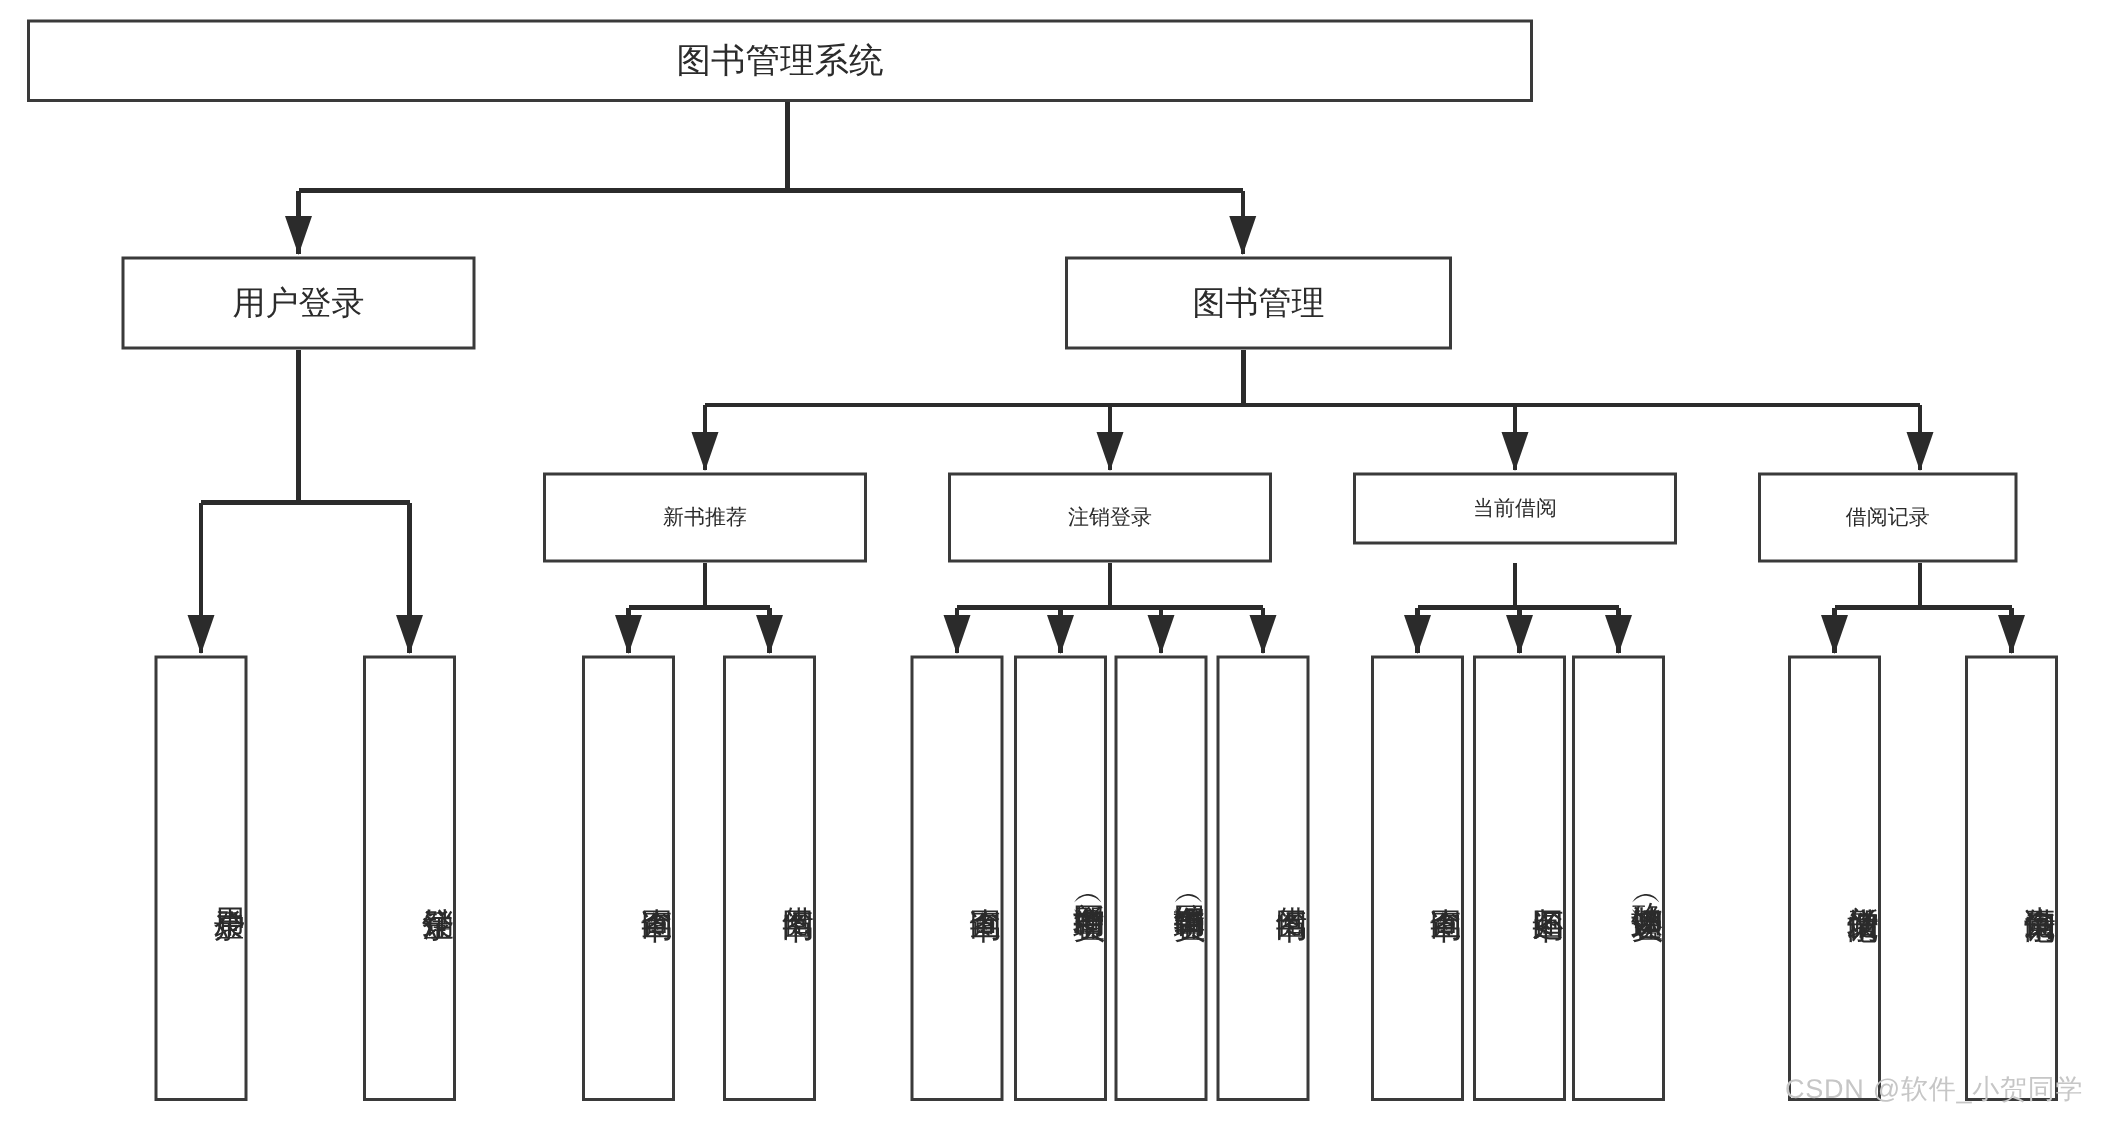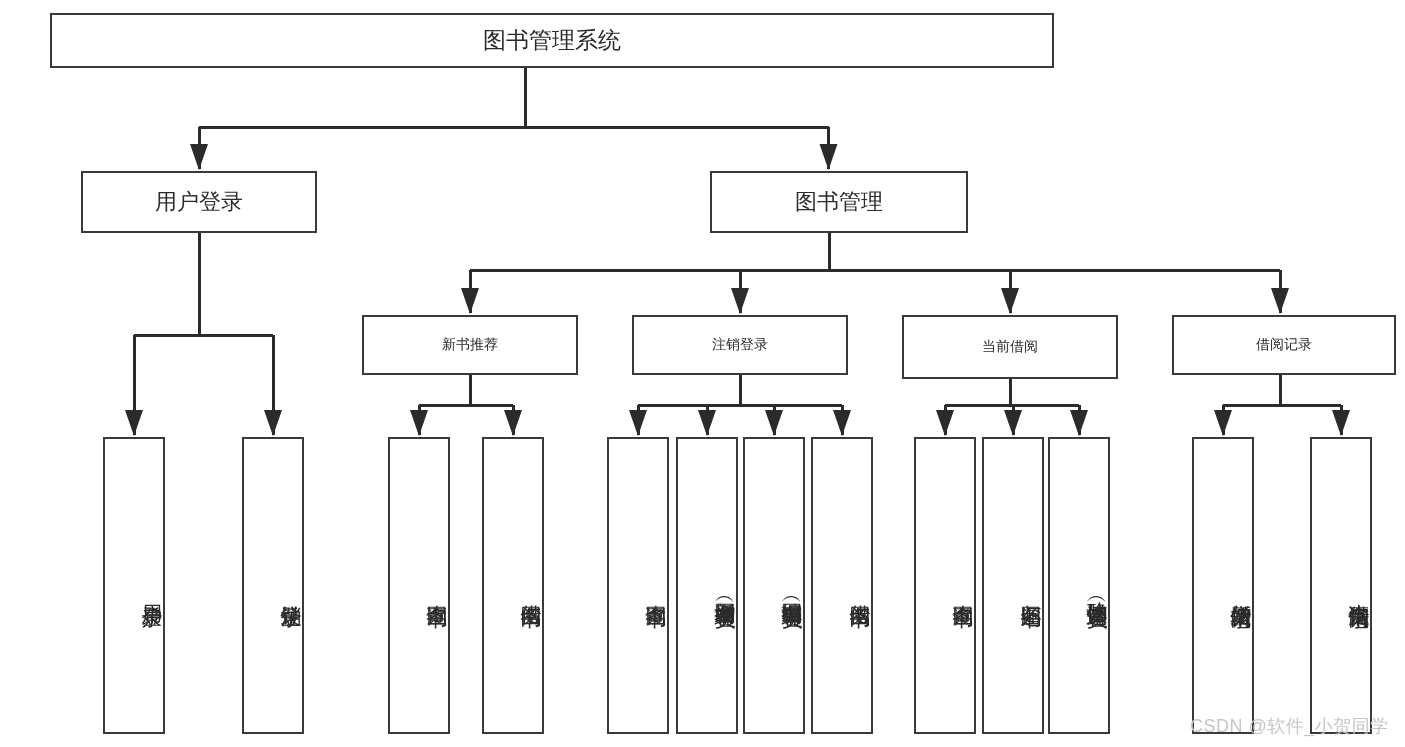--- a/index.html
+++ b/index.html
@@ -88,39 +88,39 @@
       <line x1="1079" y1="405" x2="1079" y2="435" stroke="#2b2b2b" stroke-width="3" shape-rendering="crispEdges"></line>
       <polygon points="1070,410 1088,410 1079,436" fill="#2b2b2b"></polygon>
       <line x1="1280" y1="375" x2="1280" y2="405" stroke="#2b2b2b" stroke-width="3" shape-rendering="crispEdges"></line>
       <line x1="1223" y1="405" x2="1341" y2="405" stroke="#2b2b2b" stroke-width="3" shape-rendering="crispEdges"></line>
       <line x1="1223" y1="405" x2="1223" y2="435" stroke="#2b2b2b" stroke-width="3" shape-rendering="crispEdges"></line>
       <polygon points="1214,410 1232,410 1223,436" fill="#2b2b2b"></polygon>
       <line x1="1341" y1="405" x2="1341" y2="435" stroke="#2b2b2b" stroke-width="3" shape-rendering="crispEdges"></line>
       <polygon points="1332,410 1350,410 1341,436" fill="#2b2b2b"></polygon>
     </svg>
   <div id="node-layer">
-      <div class="node-box level-root" style="left: 18px; top: 13px; width: 1004px; height: 55px; margin-left: 32px;">
+      <div class="node-box level-root" style="left: 18px; top: 13px; width: 1004px; height: 55px;">
         <span class="node-label">图书管理系统</span>
       </div>
       <div class="node-box level-2" style="left: 81px; top: 171px; width: 236px; height: 62px;">
         <span class="node-label">用户登录</span>
       </div>
       <div class="node-box level-2" style="left: 710px; top: 171px; width: 258px; height: 62px;">
         <span class="node-label">图书管理</span>
       </div>
       <div class="node-box level-3" style="left: 362px; top: 315px; width: 216px; height: 60px;">
         <span class="node-label">新书推荐</span>
       </div>
       <div class="node-box level-3" style="left: 632px; top: 315px; width: 216px; height: 60px;">
         <span class="node-label">注销登录</span>
       </div>
-      <div class="node-box level-3" style="left: 902px; top: 315px; width: 216px; height: 64px;">
+      <div class="node-box level-3" style="left: 902px; top: 315px; width: 216px; height: 48px;">
         <span class="node-label">当前借阅</span>
       </div>
-      <div class="node-box level-3" style="left: 1172px; top: 315px; width: 224px; height: 60px;">
+      <div class="node-box level-3" style="left: 1172px; top: 315px; width: 173px; height: 60px;">
         <span class="node-label">借阅记录</span>
       </div>
       <div class="node-box leaf" style="left: 103px; top: 437px; width: 62px; height: 297px;">
         <span class="node-label">用户登录</span>
       </div>
       <div class="node-box leaf" style="left: 242px; top: 437px; width: 62px; height: 297px;">
         <span class="node-label">注销登录</span>
       </div>
       <div class="node-box leaf" style="left: 388px; top: 437px; width: 62px; height: 297px;">
         <span class="node-label">查询图书</span>

